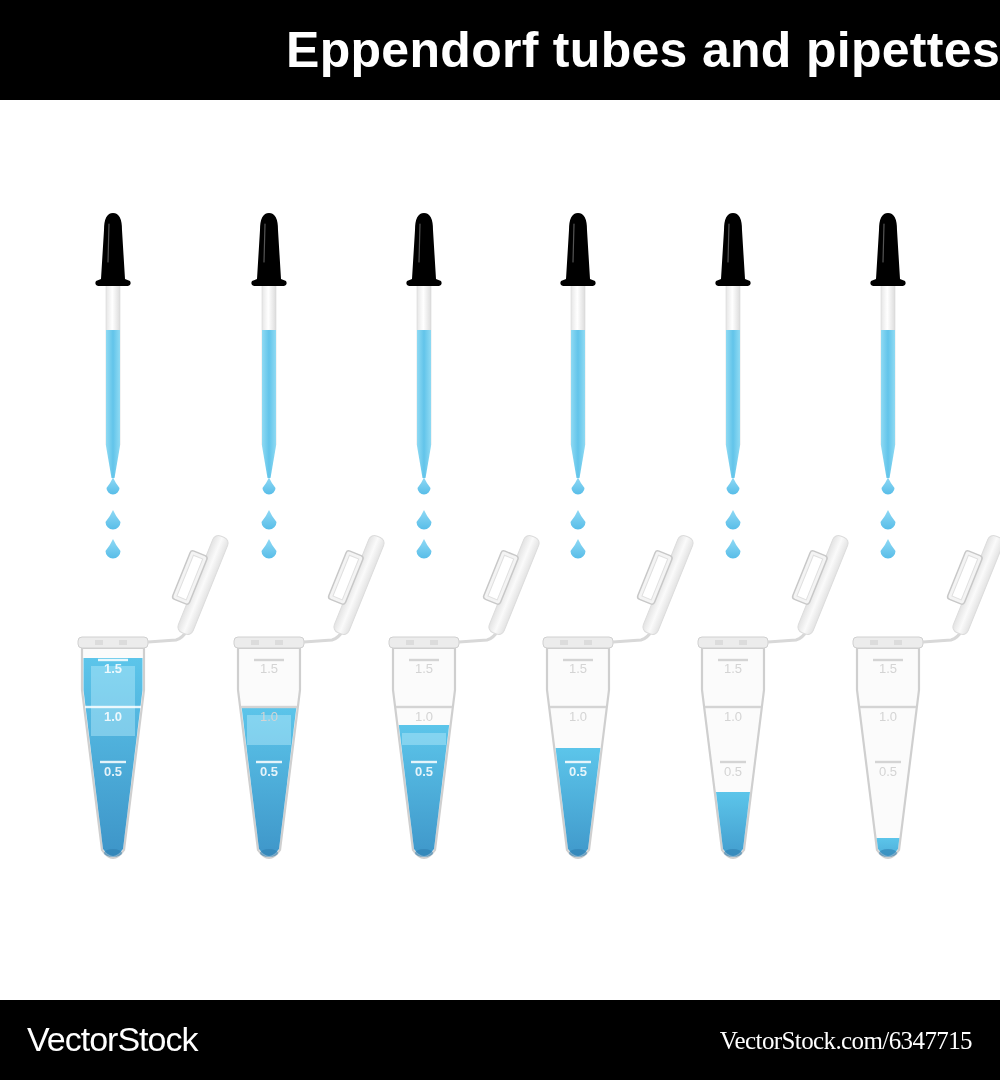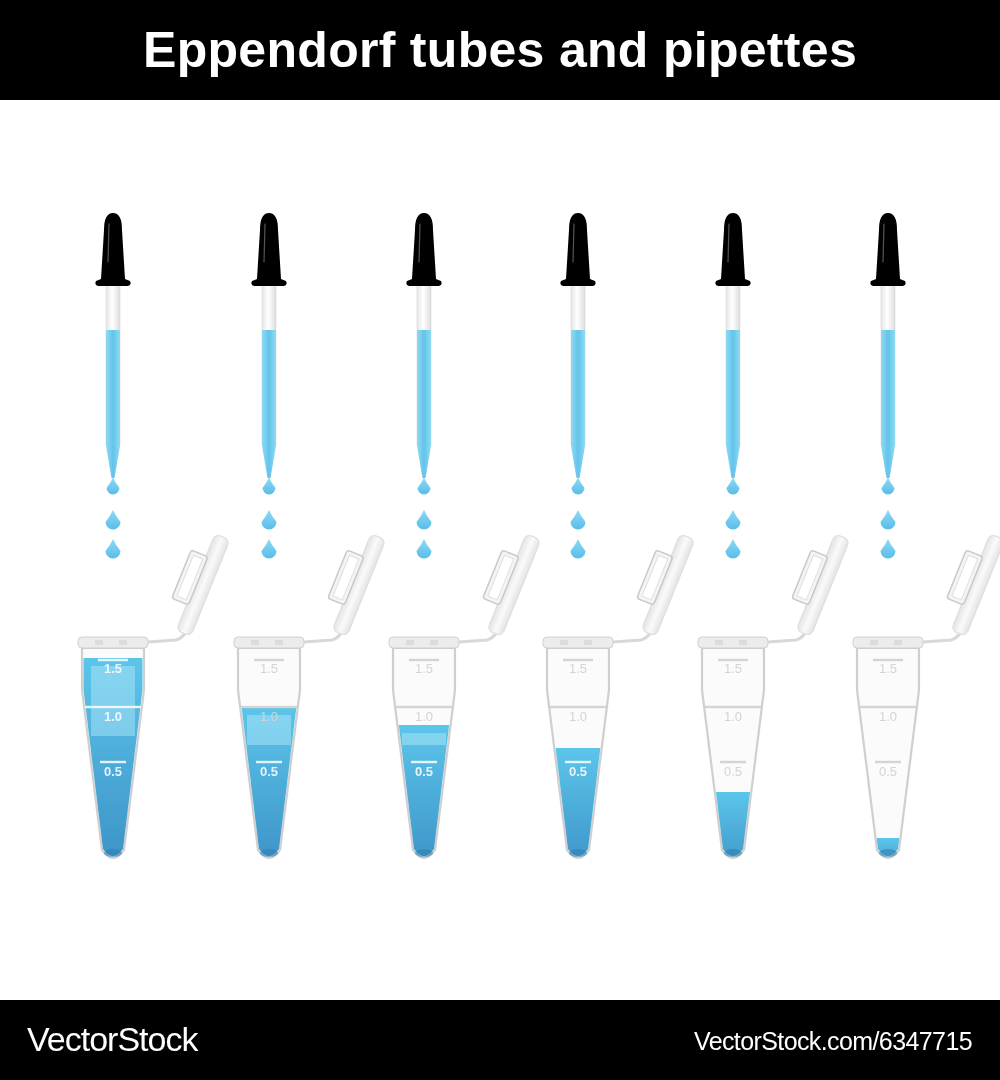--- a/index.html
+++ b/index.html
@@ -1,21 +1,21 @@
 <!DOCTYPE html>
 <html><head>
 <meta charset="utf-8">
 <style>
   html, body { margin: 0; padding: 0; }
   body { width: 1000px; height: 1080px; background: #ffffff; position: relative; overflow: hidden; font-family: "Liberation Sans", sans-serif; }
-  .header { position: absolute; left: 0; top: 0; width: 1000px; height: 100px; background: #000; display: flex; align-items: center; justify-content: center; }
+  .header { position: absolute; left: 0; top: 0; width: 1000px; height: 100px; background: #000; display: flex; align-items: center; justify-content: flex-end; }
   .header h1 { margin: 0; color: #fff; font-family: "Liberation Sans", sans-serif; font-weight: bold; font-size: 50px; letter-spacing: 0.3px; }
   .footer { position: absolute; left: 0; top: 1000px; width: 1000px; height: 80px; background: #000; }
   .footer .brand { position: absolute; left: 27px; top: 20px; color: #fff; font-family: "Liberation Sans", sans-serif; font-size: 34px; letter-spacing: -1px; }
-  .footer .ref { position: absolute; right: 28px; top: 27px; color: #fff; font-family: Liberation Sans, sans-serif; font-size: 25px; letter-spacing: -0.6px; }
+  .footer .ref { position: absolute; right: 28px; top: 27px; color: #fff; font-family: Liberation Serif, serif; font-size: 25px; letter-spacing: -0.6px; }
   .stage { position: absolute; left: 0; top: 100px; width: 1000px; height: 900px; padding-left: 33px; }
   svg { display: block; }
 </style>
 </head>
 <body>
 
 <header class="header">
   <h1>Eppendorf tubes and pipettes</h1>
 </header>
 

